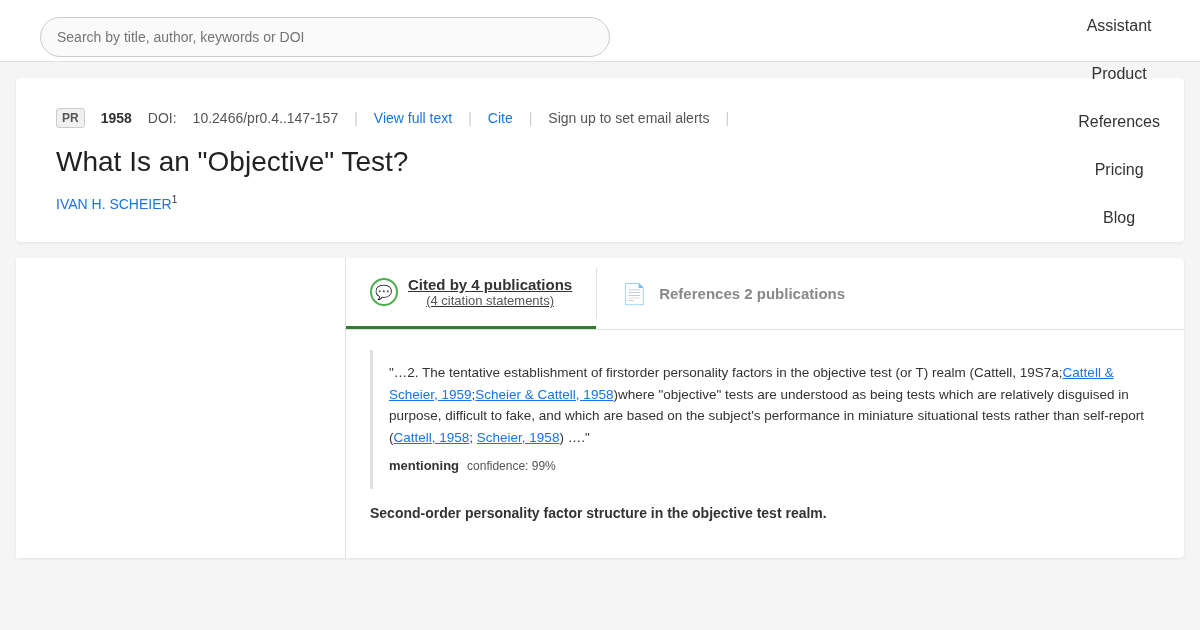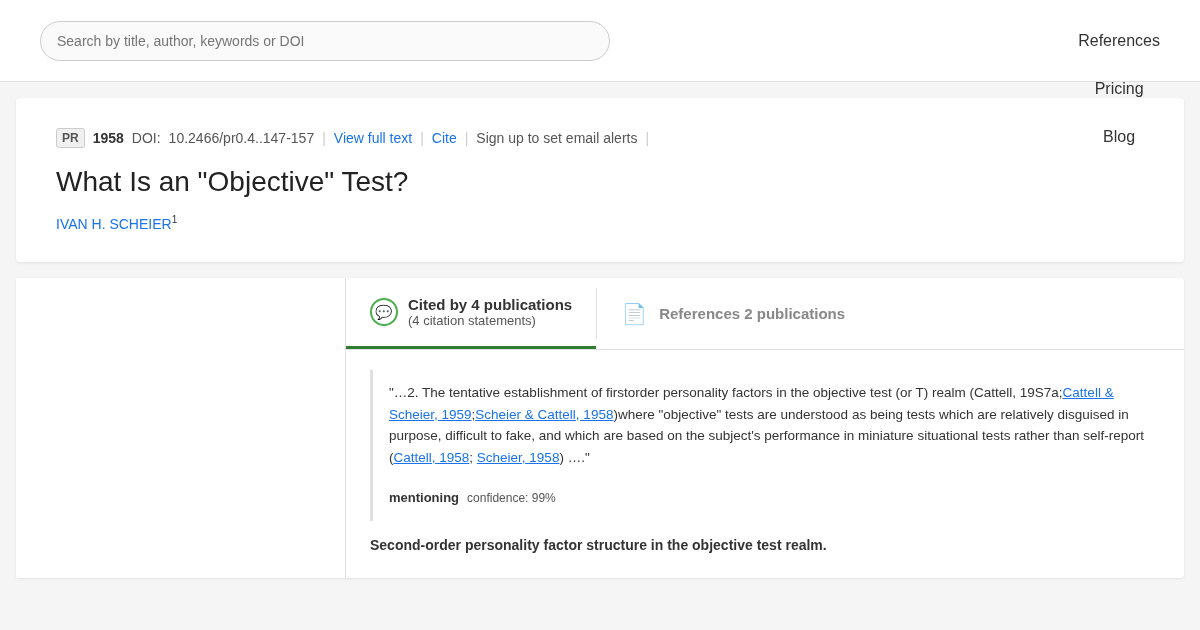--- a/index.html
+++ b/index.html
@@ -3,23 +3,23 @@
   <meta charset="utf-8">
   <style>
     * { box-sizing: border-box; margin: 0; padding: 0; }
     body { font-family: Arial, sans-serif; background: #f5f5f5; color: #333; font-size: 14px; }
 
     
     .header {
       background: #fff;
       border-bottom: 1px solid #e0e0e0;
       display: flex;
-      align-items: center;
+      align-items: flex-start;
       padding: 17px 40px;
-      height: 82px;
+      height: 62px;
     }
     .search-bar {
       flex: 0 0 570px;
       height: 40px;
       border: 1px solid #ccc;
       border-radius: 20px;
       padding: 0 16px;
       font-size: 14px;
       color: #999;
       background: #fafafa;
@@ -44,21 +44,21 @@
       background: #fff;
       margin: 16px 16px;
       border-radius: 4px;
       padding: 30px 40px;
       box-shadow: 0 1px 3px rgba(0,0,0,0.08);
     }
 
     .meta-row {
       display: flex;
       align-items: center;
-      gap: 8px;
+      gap: 16px;
       margin-bottom: 16px;
       font-size: 14px;
       text-align: right;
     }
     .badge-pr {
       background: #f0f0f0;
       border: 1px solid #ccc;
       border-radius: 3px;
       padding: 2px 5px;
       font-size: 12px;
@@ -149,21 +149,22 @@
       width: 28px;
       height: 28px;
       display: flex;
       align-items: center;
       justify-content: center;
       color: #888;
       font-size: 20px;
       flex-shrink: 0;
     }
     .tab-label {
-      text-align: left;
+      text-align: center;
+      text-decoration: underline;
     }
     .tab-title {
       font-size: 15px;
       font-weight: bold;
       color: #333;
       display: block;
     }
     .tab-subtitle {
       font-size: 13px;
       color: #555;
@@ -203,21 +204,21 @@
     }
     .citation-link {
       color: #1a73e8;
       text-decoration: underline;
       cursor: pointer;
     }
     .mentioning-row {
       display: flex;
       align-items: center;
       gap: 8px;
-      margin-top: 20px;
+      margin-top: 8px;
     }
     .mentioning-label {
       font-weight: bold;
       font-size: 13px;
     }
     .confidence {
       font-size: 12px;
       color: #555;
     }
     .second-order-title {

